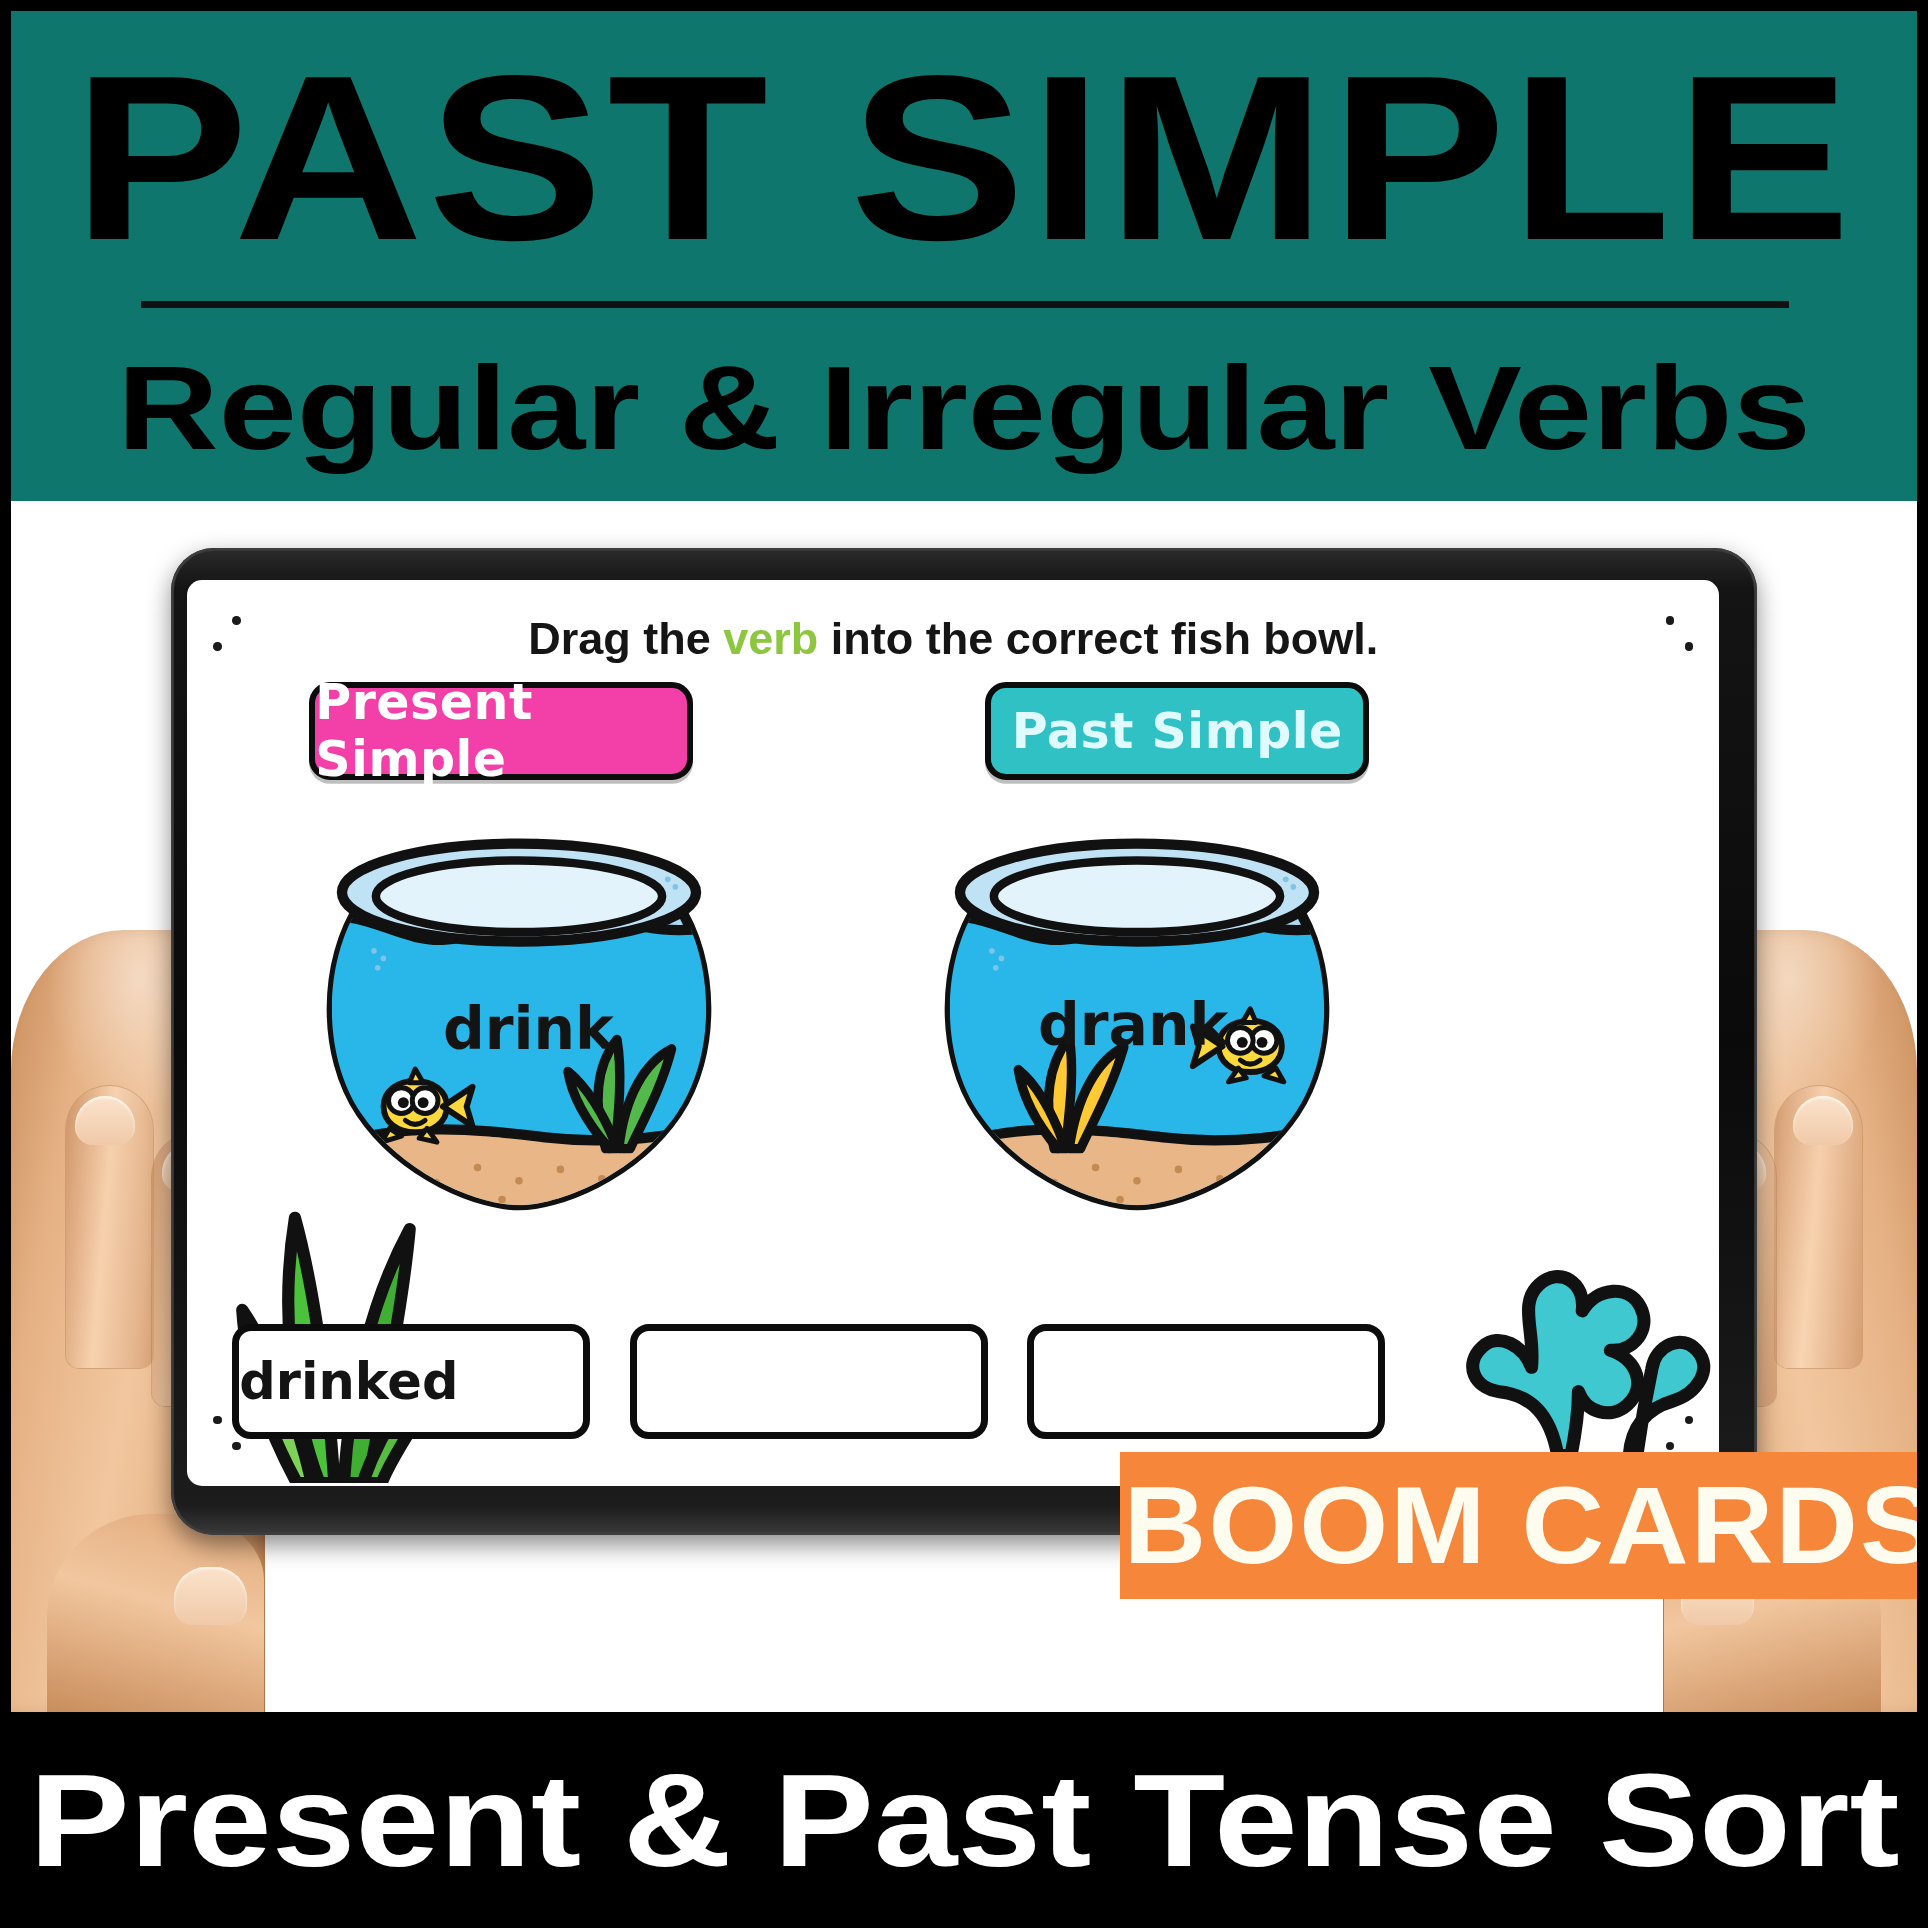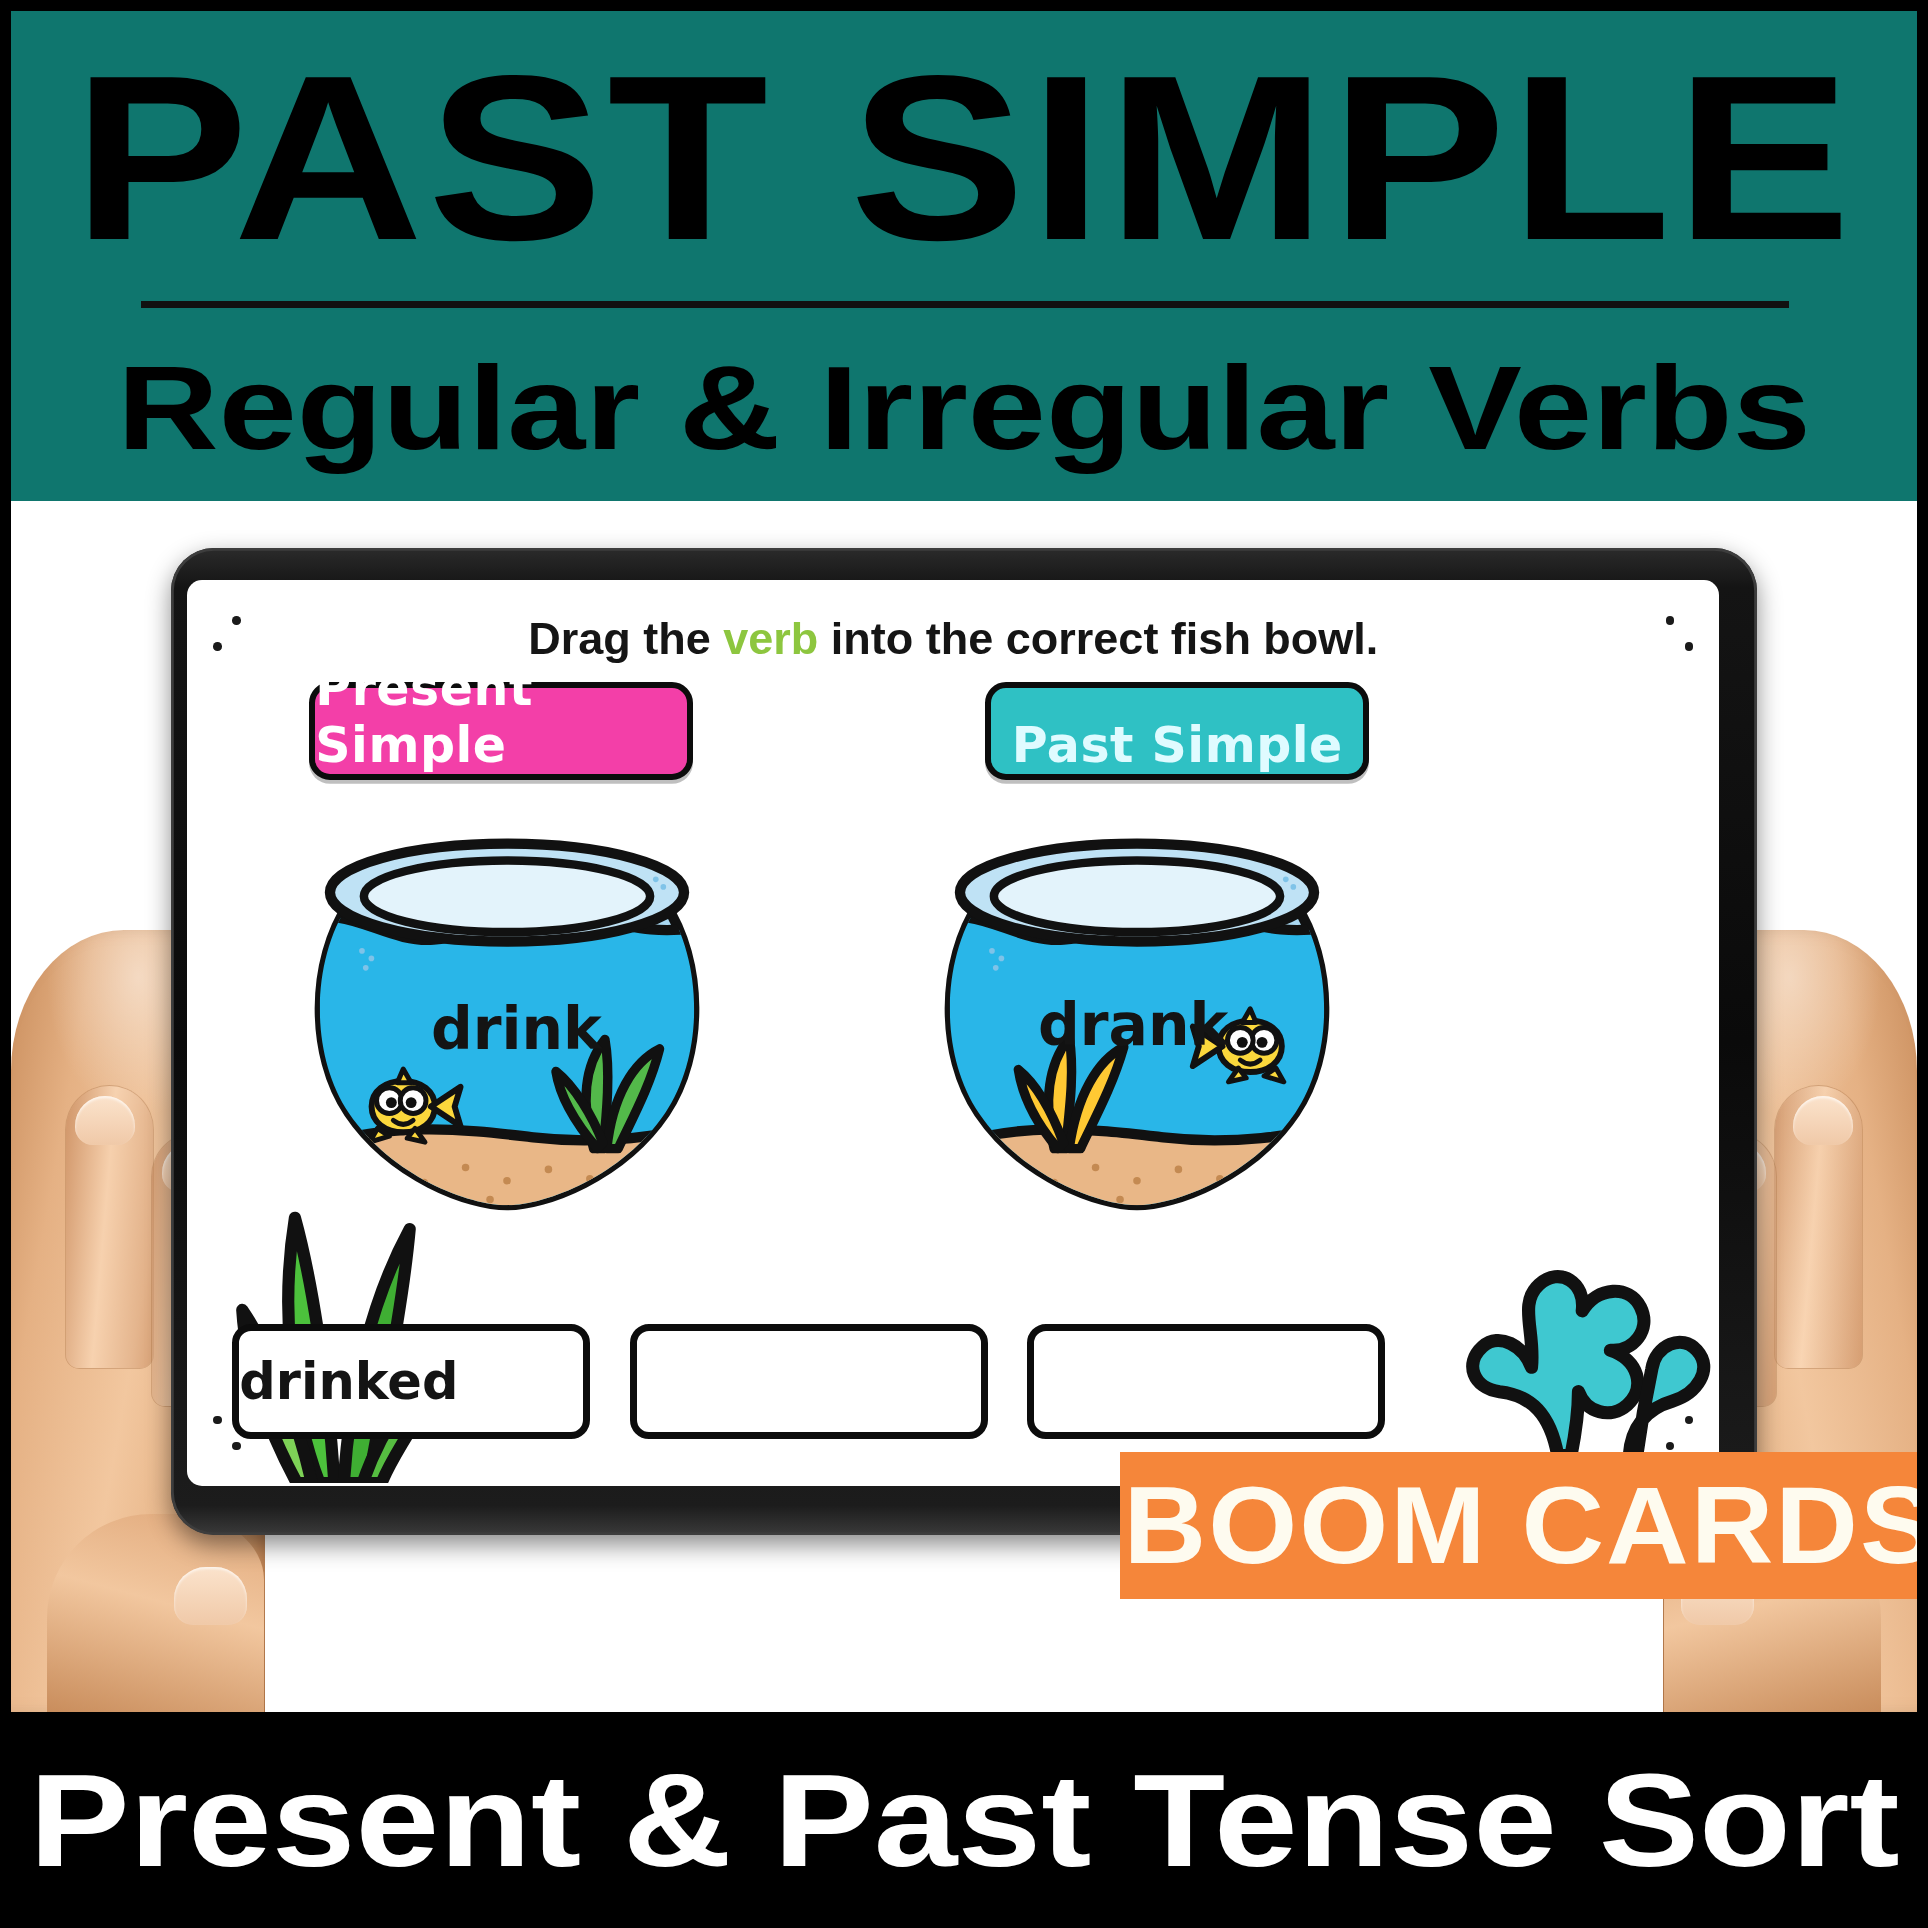--- a/index.html
+++ b/index.html
@@ -158,33 +158,33 @@
   }
   #instruction .verb-word { color: #8DC63F; }
 
   
   .cat-btn {
     position: absolute;
     top: 102px;
     width: 384px; height: 98px;
     border-radius: 21px;
     border: 6.6px solid #0c0c0c;
-    display: flex; align-items: flex-end; justify-content: center;
+    display: flex; align-items: center; justify-content: center;
     font-family: "DejaVu Sans", sans-serif;
     font-weight: 700;
     font-size: 49px;
     letter-spacing: 0.5px;
     box-shadow: 0 3.8px 0 rgba(0,0,0,.25);
   }
   #cat-present { left: 122px; background: #F33FA8; color: #ffffff; }
   #cat-past    { left: 798px; background: #2FC1C4; color: #DFFBFF; }
 
   
   .bowl-wrap { position: absolute; top: 222px; width: 452px; height: 424px; }
-  #bowl-left  { left: 94px; }
+  #bowl-left  { left: 106px; }
   #bowl-right { left: 724px; }
   .bowl-svg { width: 100%; height: 100%; display: block; overflow: visible; }
   .bowl-word {
     font-family: "DejaVu Sans", sans-serif;
     font-weight: 700;
     font-size: 62px;
     fill: #141414;
   }
 
   

